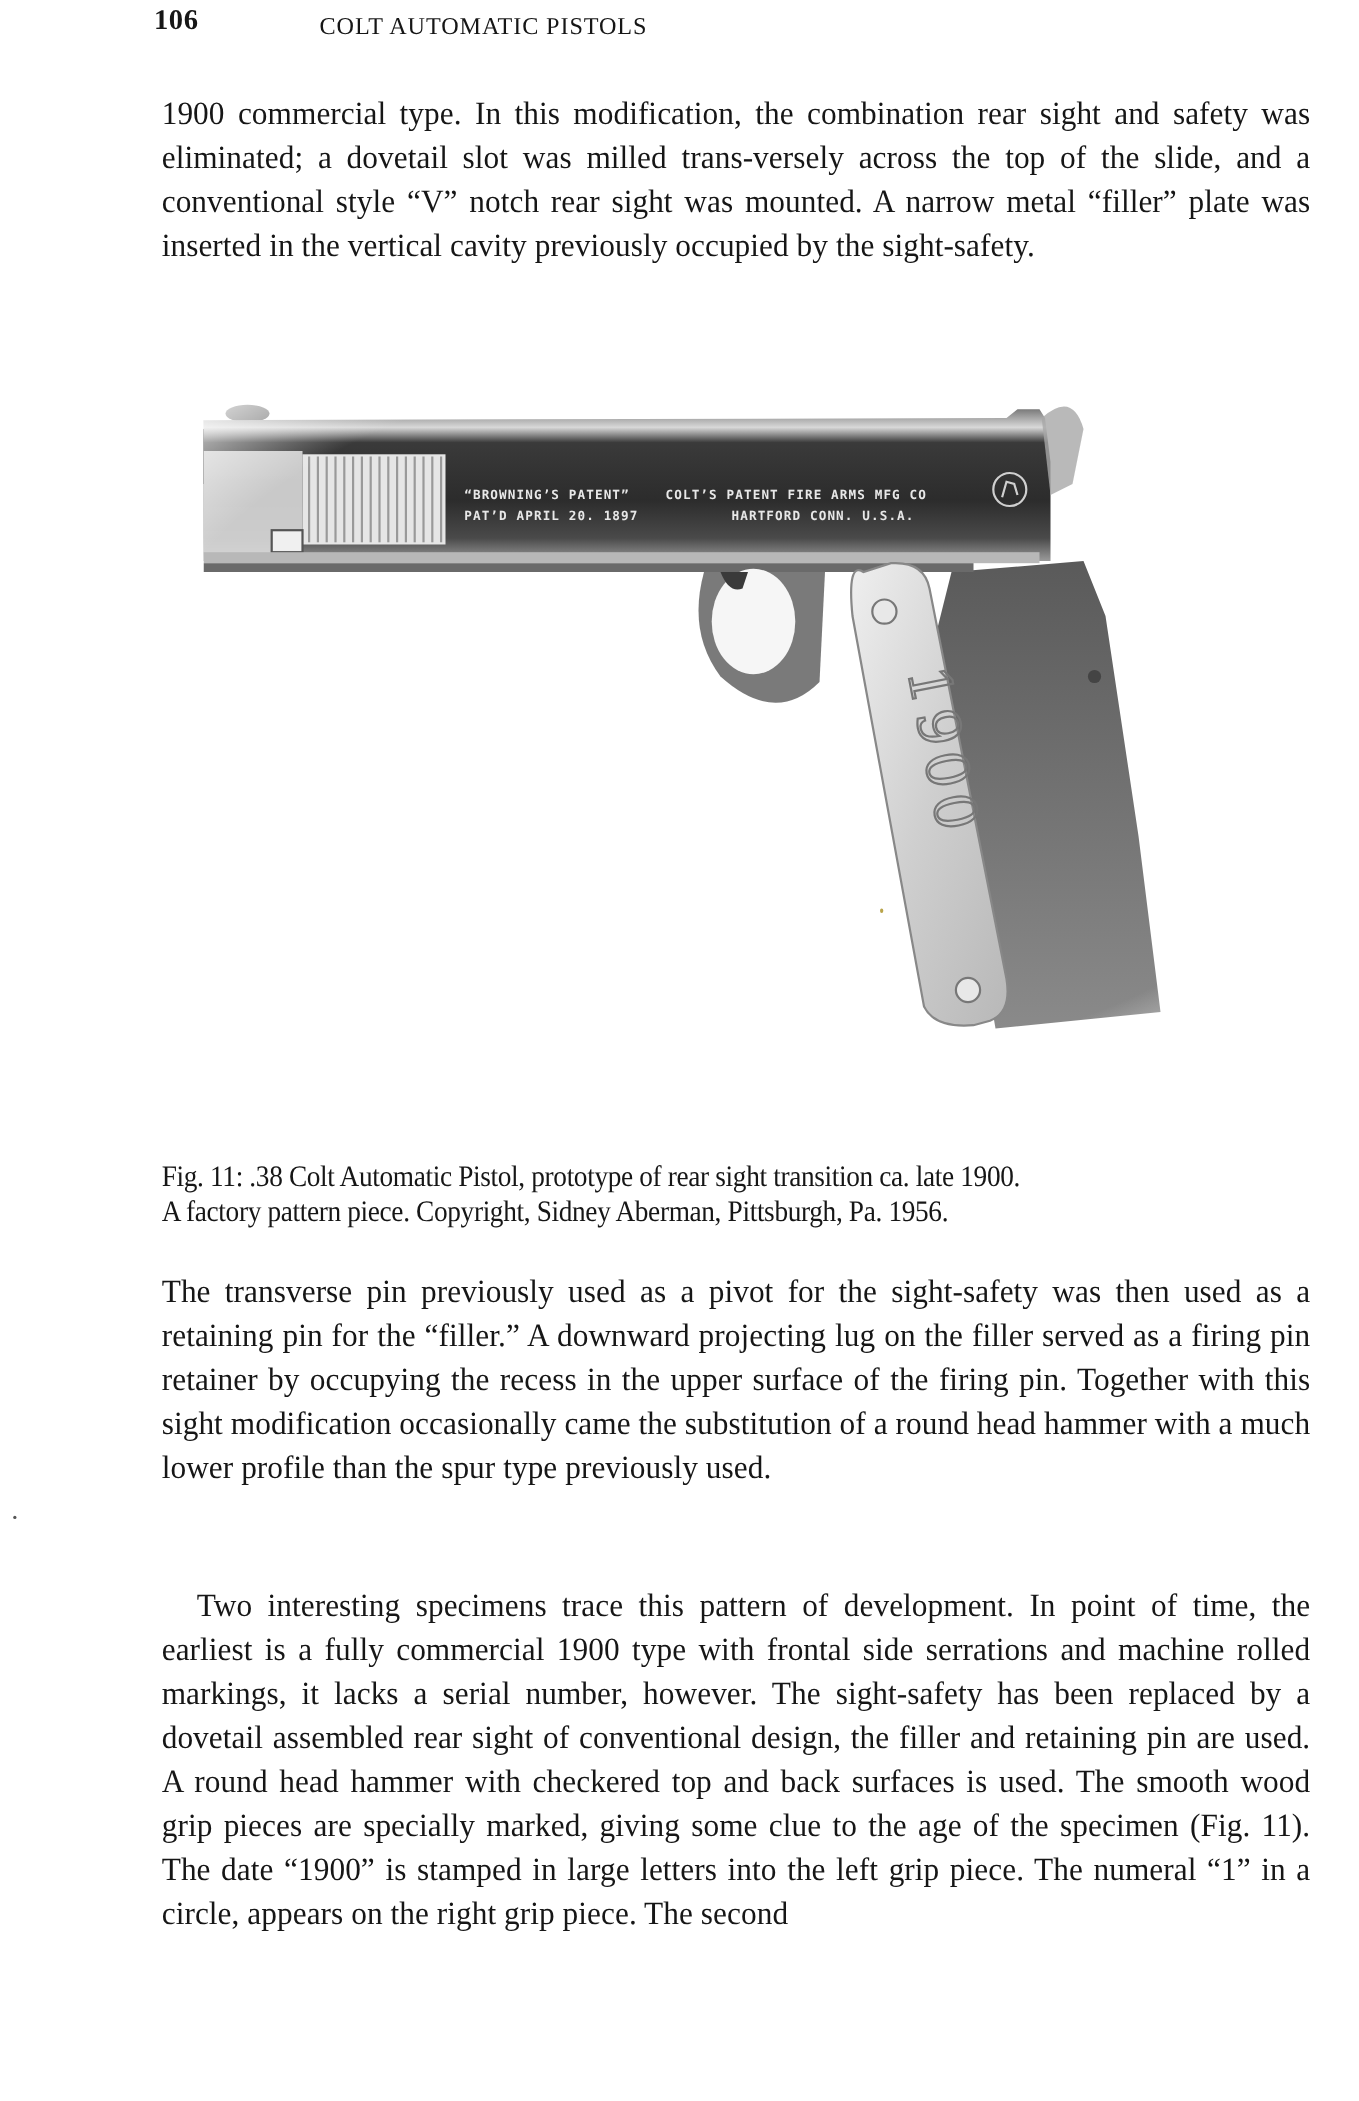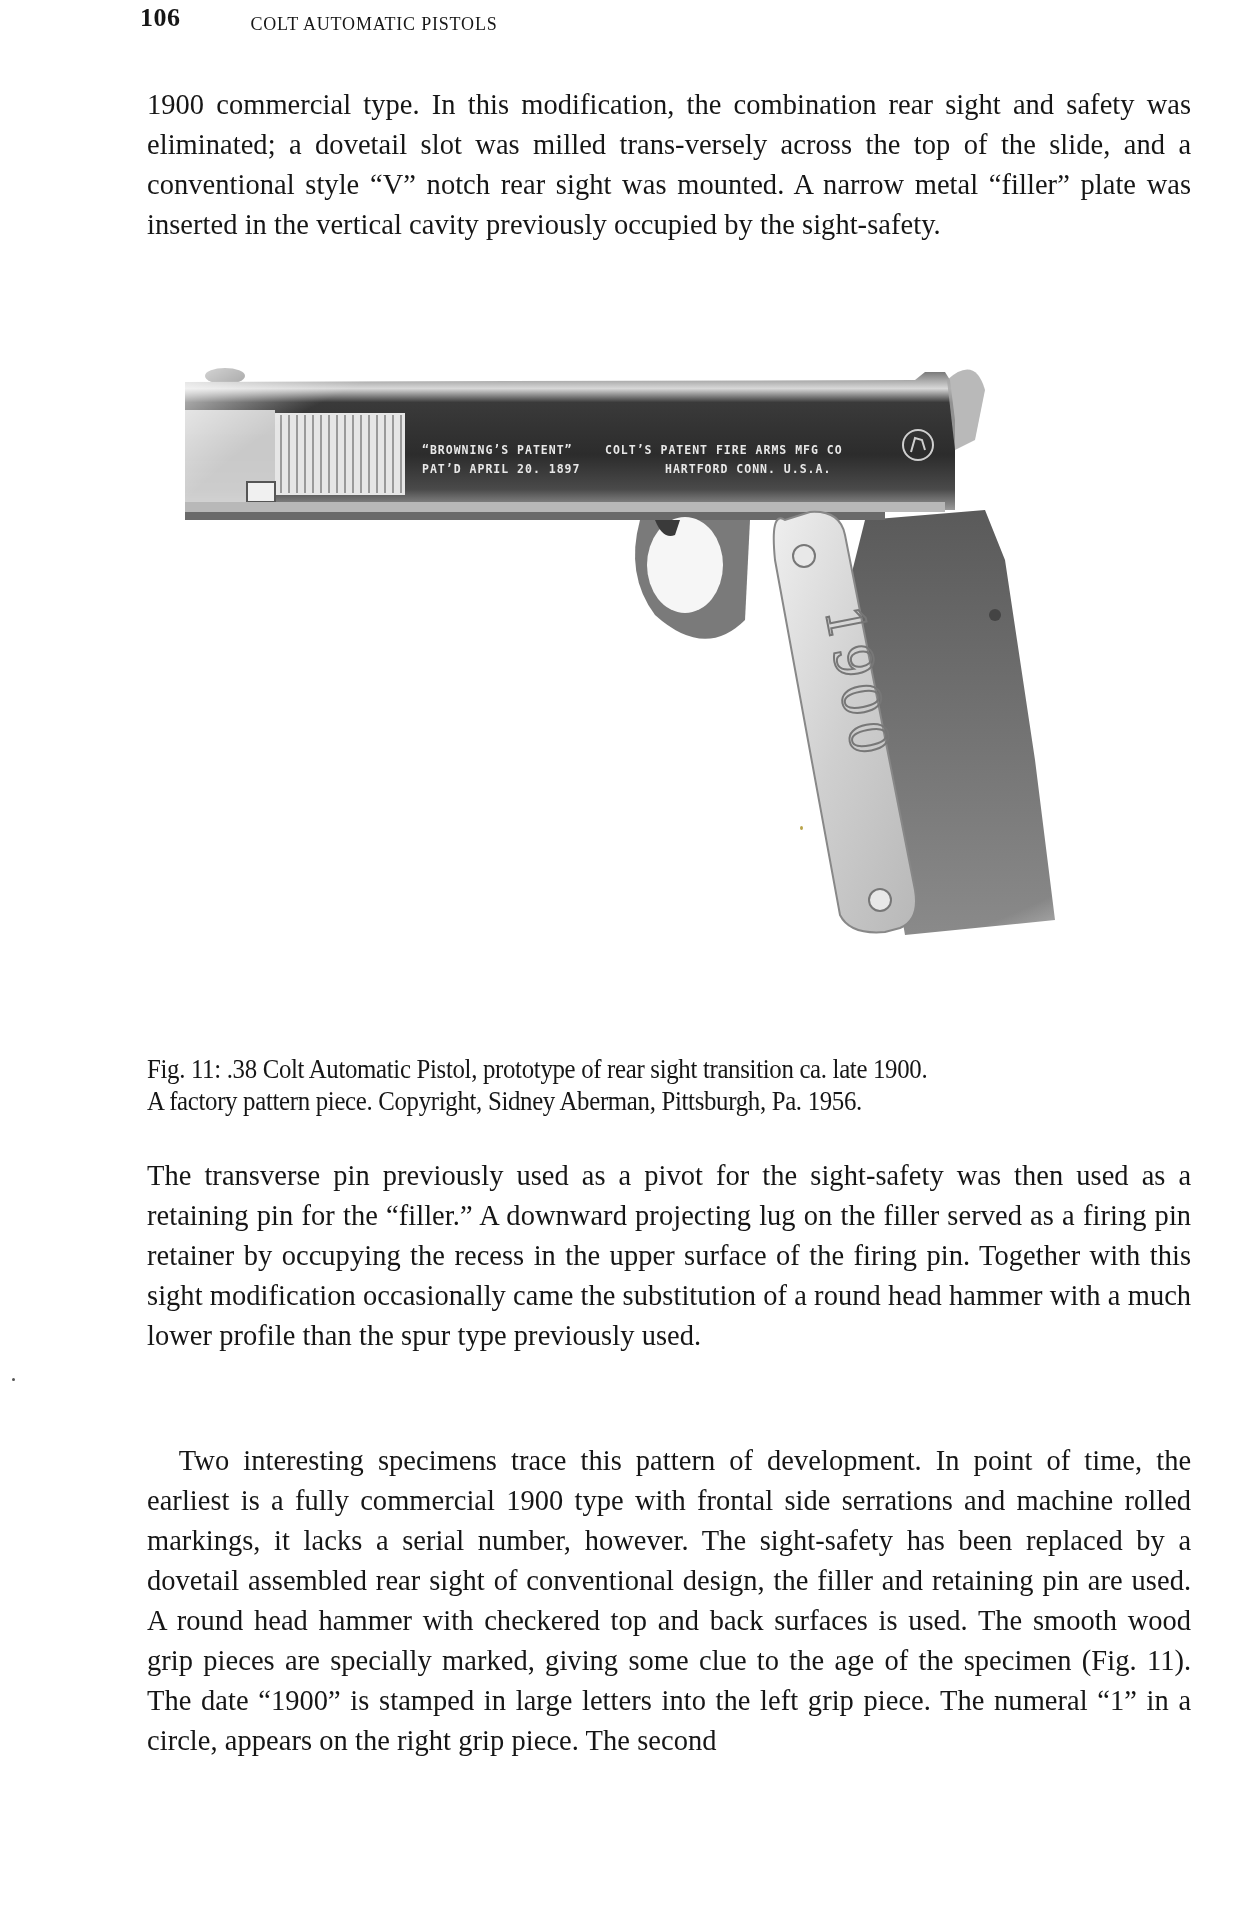--- a/index.html
+++ b/index.html
@@ -1,22 +1,22 @@
 <!DOCTYPE html>
 <html><head>
   <meta charset="utf-8">
   <style>
     html, body { margin: 0; padding: 0; background: #ffffff; }
     body {
       width: 1235px; height: 1910px; position: relative; overflow: hidden;
       font-family: "Liberation Serif", "DejaVu Serif", serif; color: #161616;
     }
-    .running-head { position: absolute; top: 0; left: 140px; height: 36px; display: flex; align-items: center; }
+    .running-head { position: absolute; top: 0; left: 140px; height: 36px; display: flex; align-items: center; gap: 40px; }
     .page-number { font-weight: bold; font-size: 26px; letter-spacing: 0.5px; }
-    .running-title { font-size: 18px; margin-left: 70px; letter-spacing: 0.8px; margin-top: 12px; }
+    .running-title { font-size: 22px; margin-left: 70px; letter-spacing: 0.8px; margin-top: 12px; }
     .para {
       position: absolute; left: 147px; width: 1082px;
       font-size: 29.5px; line-height: 40px; text-align: justify; text-align-last: left;
       transform: scaleX(0.965); transform-origin: left top;
       letter-spacing: 0.05px;
     }
     .para .indent { display: inline-block; width: 33px; }
     #p1 { top: 84px; }
     #p2 { top: 1155px; }
     #p3 { top: 1440px; }

